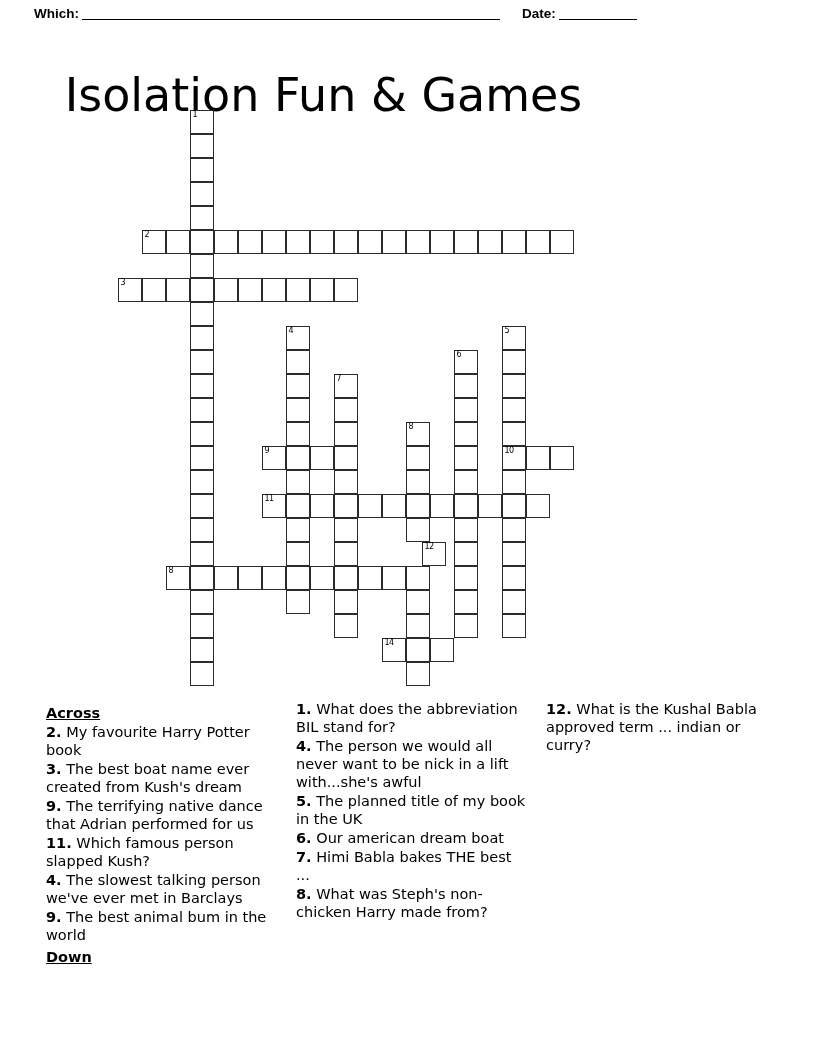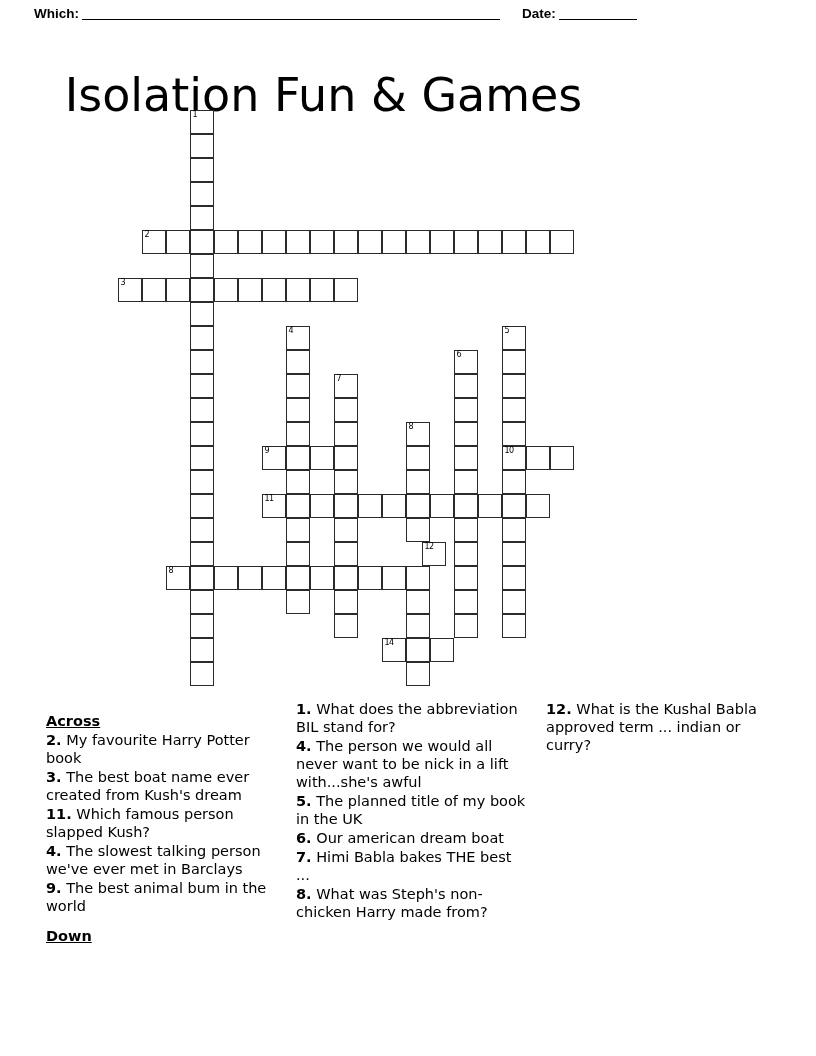--- a/index.html
+++ b/index.html
@@ -98,21 +98,21 @@
     column-fill: auto;
     height: 270px;
     font-size: 14.5px;
     line-height: 18px;
     font-family: "DejaVu Sans", sans-serif;
   }
   .clue-heading {
     font-weight: bold;
     text-decoration: underline;
     font-size: 14.5px;
-    margin: 12px 0 1px 0;
+    margin: 4px 0 1px 0;
     break-inside: avoid;
   }
   .clue {
     margin: 0 0 1px 0;
     break-inside: avoid;
     text-indent: 0;
   }
   .clue .cnum { font-weight: bold; }
 </style>
 </head>
@@ -285,20 +285,21 @@
       <span class="num">14</span>
     </div>
     <div class="cell" style="left: 430px; top: 638px;"></div>
   </div>
 
 <div id="clues">
   <div class="clue-heading">Across</div>
   <div id="across-list">
       <div class="clue"><span class="cnum">2.</span><span> My favourite Harry Potter book</span></div>
       <div class="clue"><span class="cnum">3.</span><span> The best boat name ever created from Kush's dream</span></div>
+      <div class="clue"><span class="cnum">9.</span><span> The terrifying native dance that Adrian performed for us</span></div>
       <div class="clue"><span class="cnum">11.</span><span> Which famous person slapped Kush?</span></div>
       <div class="clue"><span class="cnum">4.</span><span> The slowest talking person we've ever met in Barclays</span></div>
       <div class="clue"><span class="cnum">9.</span><span> The best animal bum in the world</span></div>
     </div>
   <div class="clue-heading">Down</div>
   <div id="down-list">
       <div class="clue"><span class="cnum">1.</span><span> What does the abbreviation BIL stand for?</span></div>
       <div class="clue"><span class="cnum">4.</span><span> The person we would all never want to be nick in a lift with...she's awful</span></div>
       <div class="clue"><span class="cnum">5.</span><span> The planned title of my book in the UK</span></div>
       <div class="clue"><span class="cnum">6.</span><span> Our american dream boat</span></div>

